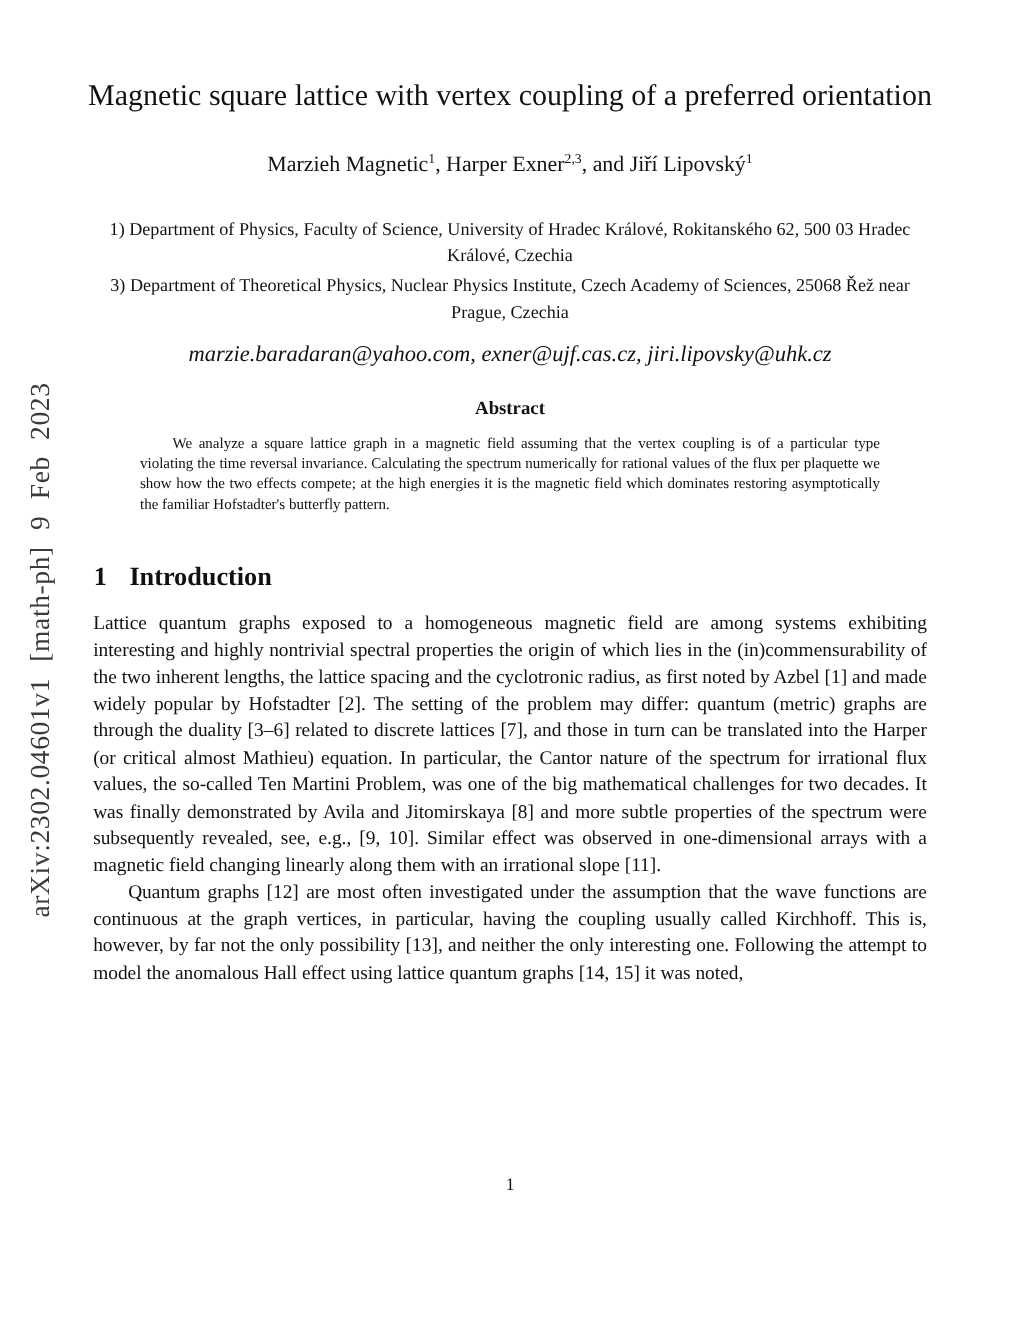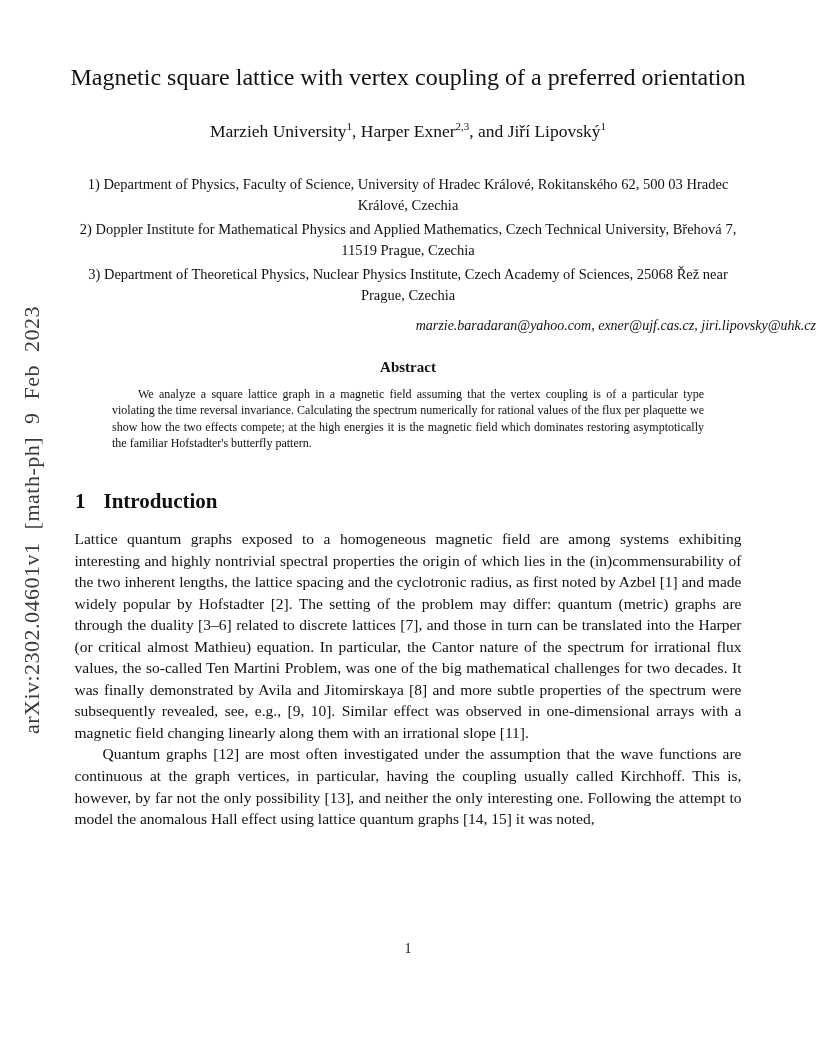--- a/index.html
+++ b/index.html
@@ -52,23 +52,23 @@
   .affiliation {
     margin: 0 auto;
     max-width: 672px;
     text-align: center;
     font-size: 14.5px;
     line-height: 1.45;
     margin-bottom: 3px;
   }
   .emails {
     margin-top: 12px;
-    text-align: right;
+    text-align: center;
     font-style: italic;
-    font-size: 14px;
+    font-size: 18px;
   }
   .abstract-heading {
     margin-top: 25px;
     text-align: center;
     font-weight: bold;
     font-size: 15px;
   }
   .abstract-text {
     margin: 10px auto 0 auto;
     width: 592px;
@@ -111,26 +111,25 @@
 </head>
 <body>
 
 <div class="page">
 
   <div class="arxiv-watermark">arXiv:2302.04601v1 [math-ph] 9 Feb 2023</div>
 
   <h1 class="title">Magnetic square lattice with vertex coupling of a preferred orientation</h1>
 
   <div class="authors">
-    <span><span>Marzieh University</span><sup>1</sup><span>, </span></span><span><span>Harper Exner</span><sup>2,3</sup><span>, and </span></span><span><span>Jiří Lipovský</span><sup>1</sup><span></span></span>
+    <span><span>Marzieh Magnetic</span><sup>1</sup><span>, </span></span><span><span>Harper Exner</span><sup>2,3</sup><span>, and </span></span><span><span>Jiří Lipovský</span><sup>1</sup><span></span></span>
   </div>
 
   <div class="affiliations">
     <div class="affiliation">1) Department of Physics, Faculty of Science, University of Hradec Králové, Rokitanského 62, 500 03 Hradec Králové, Czechia</div>
-    <div class="affiliation">2) Doppler Institute for Mathematical Physics and Applied Mathematics, Czech Technical University, Břehová 7, 11519 Prague, Czechia</div>
     <div class="affiliation">3) Department of Theoretical Physics, Nuclear Physics Institute, Czech Academy of Sciences, 25068 Řež near Prague, Czechia</div>
   </div>
 
   <div class="emails">marzie.baradaran@yahoo.com, exner@ujf.cas.cz, jiri.lipovsky@uhk.cz</div>
 
   <div class="abstract">
     <div class="abstract-heading">Abstract</div>
     <p class="abstract-text">We analyze a square lattice graph in a magnetic field assuming that the vertex coupling is of a particular type violating the time reversal invariance. Calculating the spectrum numerically for rational values of the flux per plaquette we show how the two effects compete; at the high energies it is the magnetic field which dominates restoring asymptotically the familiar Hofstadter's butterfly pattern.</p>
   </div>
 

